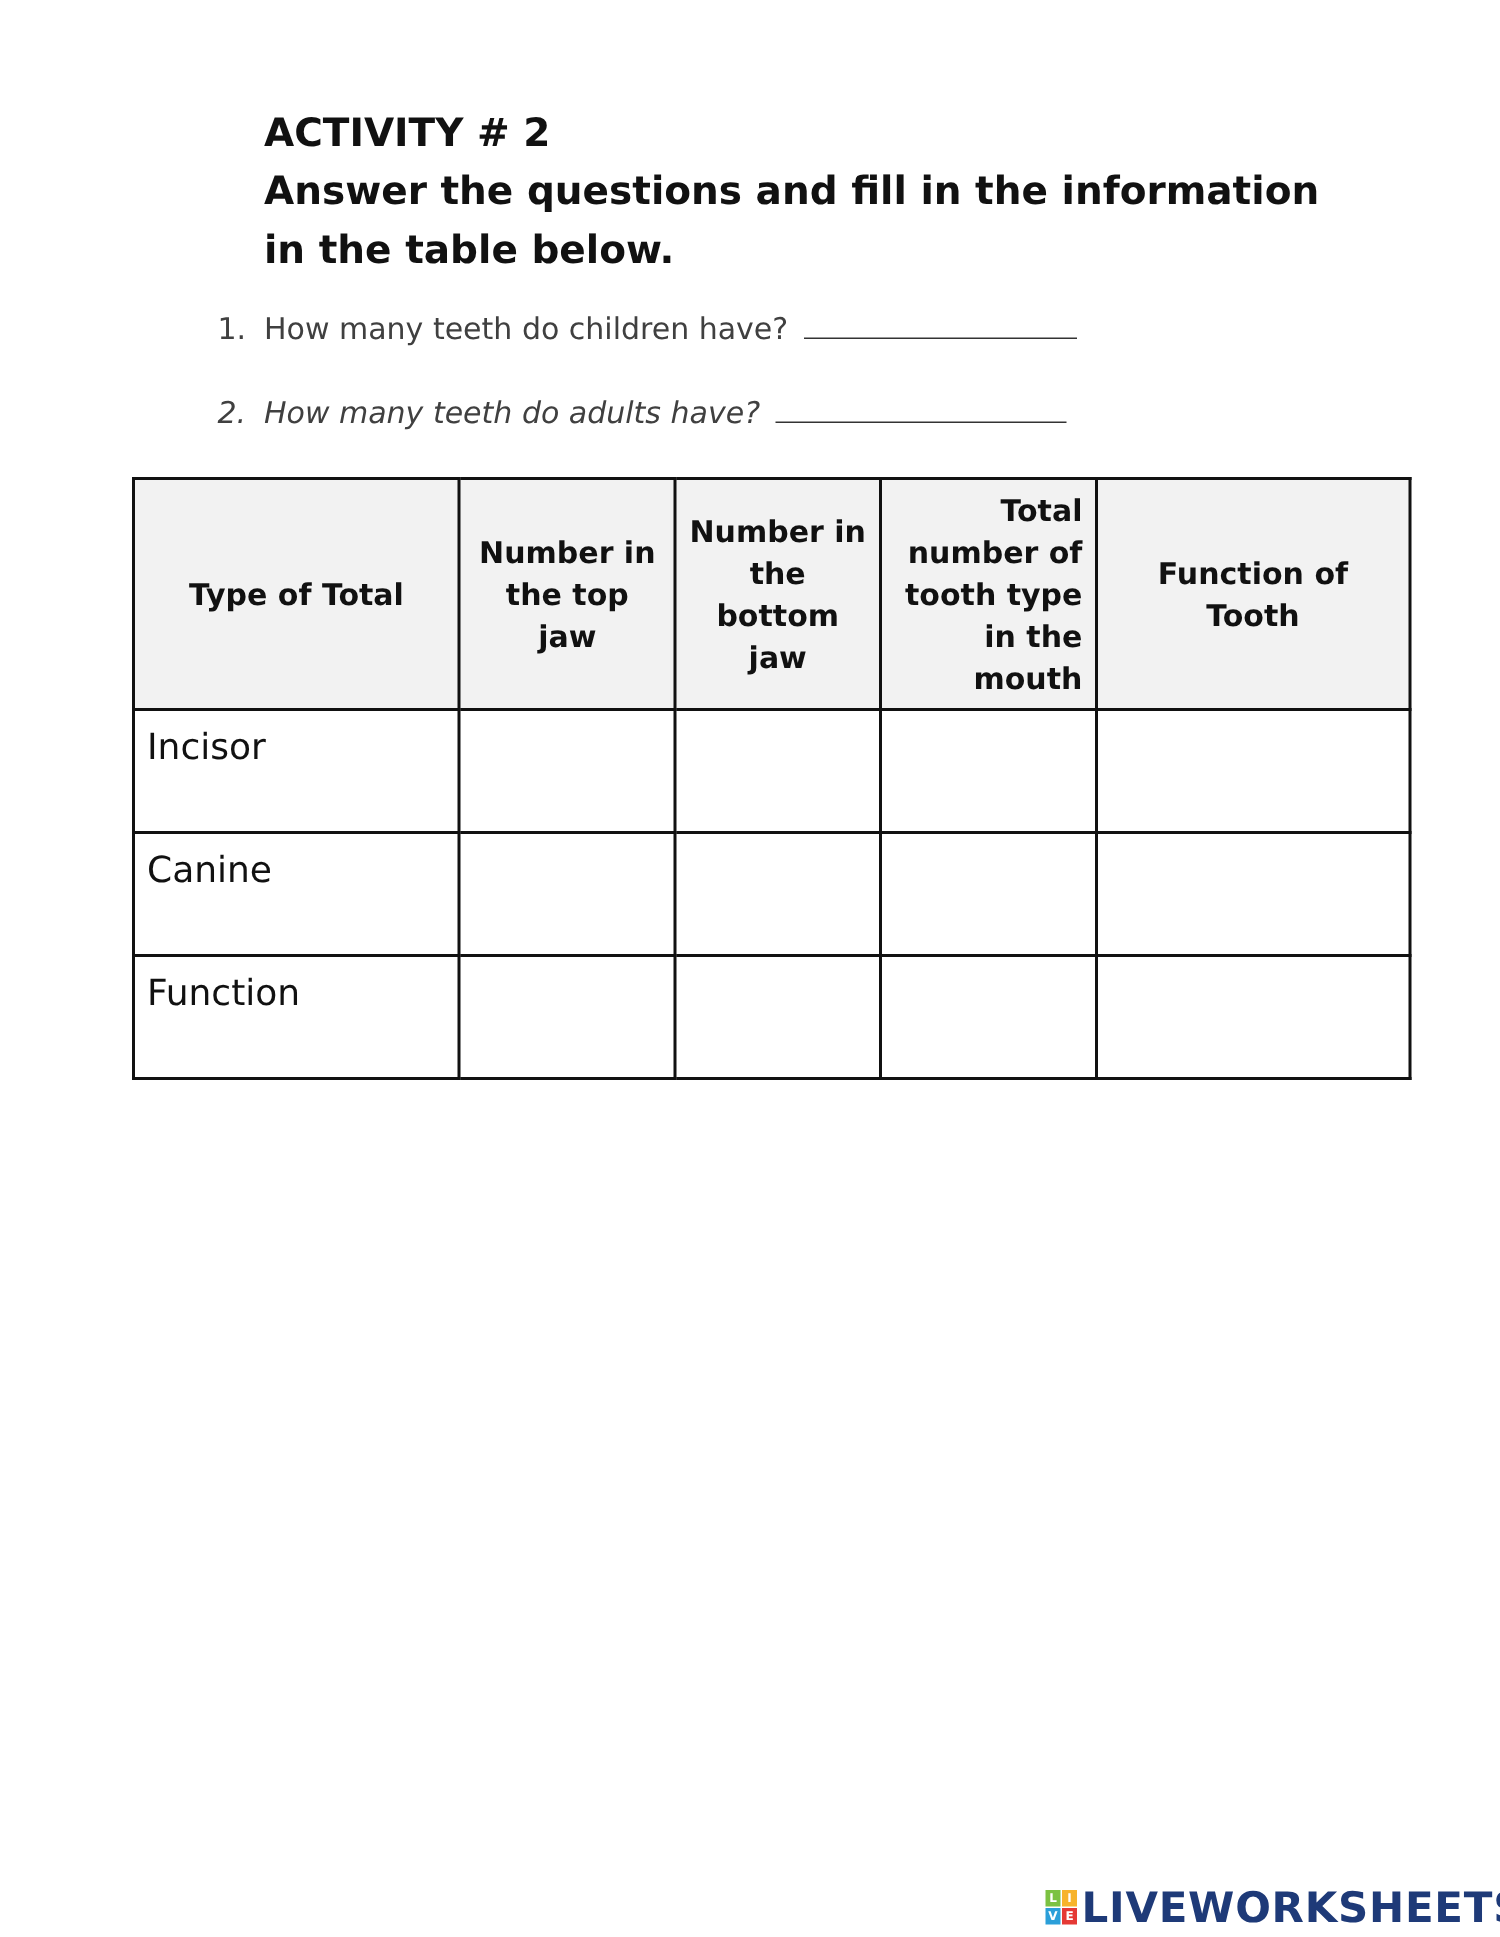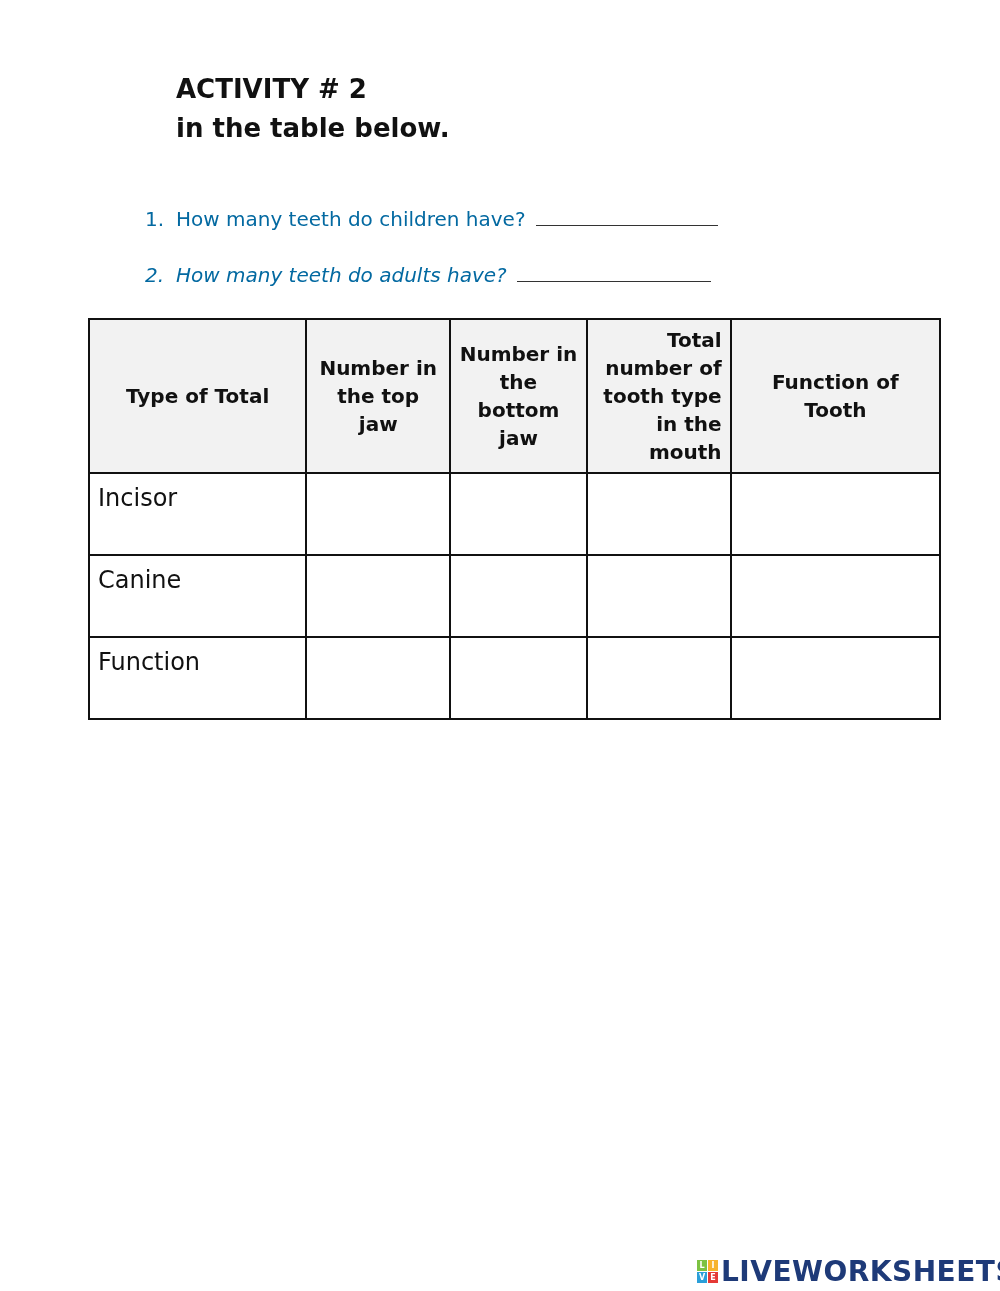--- a/index.html
+++ b/index.html
@@ -1,38 +1,39 @@
 <!DOCTYPE html>
 <html><head>
 <meta charset="utf-8">
 <style>
   html, body { margin: 0; padding: 0; background: #ffffff; }
   body { width: 1000px; height: 1291px; position: relative; overflow: hidden;
          font-family: "DejaVu Sans", sans-serif; color: #111; }
   .heading { position: absolute; left: 176px; top: 58px; width: 740px;
              font-weight: bold; font-size: 26px; line-height: 39px; margin-top: 12px; }
   .heading div { white-space: nowrap; }
-  .q { position: absolute; left: 145px; font-size: 20px; color: #0369a1; white-space: nowrap; }
+  .q { position: absolute; left: 145px; font-size: 20px; color: #404040; white-space: nowrap; }
   .q .num { display: inline-block; width: 31px; }
   .q .blank { display: inline-block; border-bottom: 1.5px solid #333; height: 18px; vertical-align: baseline; margin-left: 4px; }
   table { position: absolute; left: 88px; top: 318px; width: 853px; border-collapse: collapse; }
   th, td { border: 2px solid #111; }
   th { background: #f2f2f2; font-weight: bold; font-size: 20px; line-height: 28px; height: 152px; padding: 0 8px; }
   th.left { text-align: right; }
   td { height: 70px; vertical-align: top; font-size: 24px; padding: 10px 8px 0 8px; }
   .logo { position: absolute; left: 697px; top: 1255px; display: flex; align-items: center; }
   .logo .grid { display: grid; grid-template-columns: 10px 10px; grid-template-rows: 11px 11px; gap: 1px; margin-right: 3px; }
   .logo .grid span { font-size: 8px; color: #fff; font-weight: bold; text-align: center; line-height: 11px; }
   .logo .word { font-size: 28px; font-weight: bold; color: #1e3a78; letter-spacing: 0.5px; }
 </style>
 </head>
 <body>
 
 <div class="heading">
   <div>ACTIVITY # 2</div>
+  <div>Answer the questions and fill in the information</div>
   <div>in the table below.</div>
 </div>
 
 <div class="q" style="top:207px;">
   <span class="num">1.</span><span>How many teeth do children have?</span>
   <span class="blank" style="width:182px;"></span>
 </div>
 
 <div class="q" style="top:263px;font-style:italic;">
   <span class="num">2.</span><span>How many teeth do adults have?</span>

